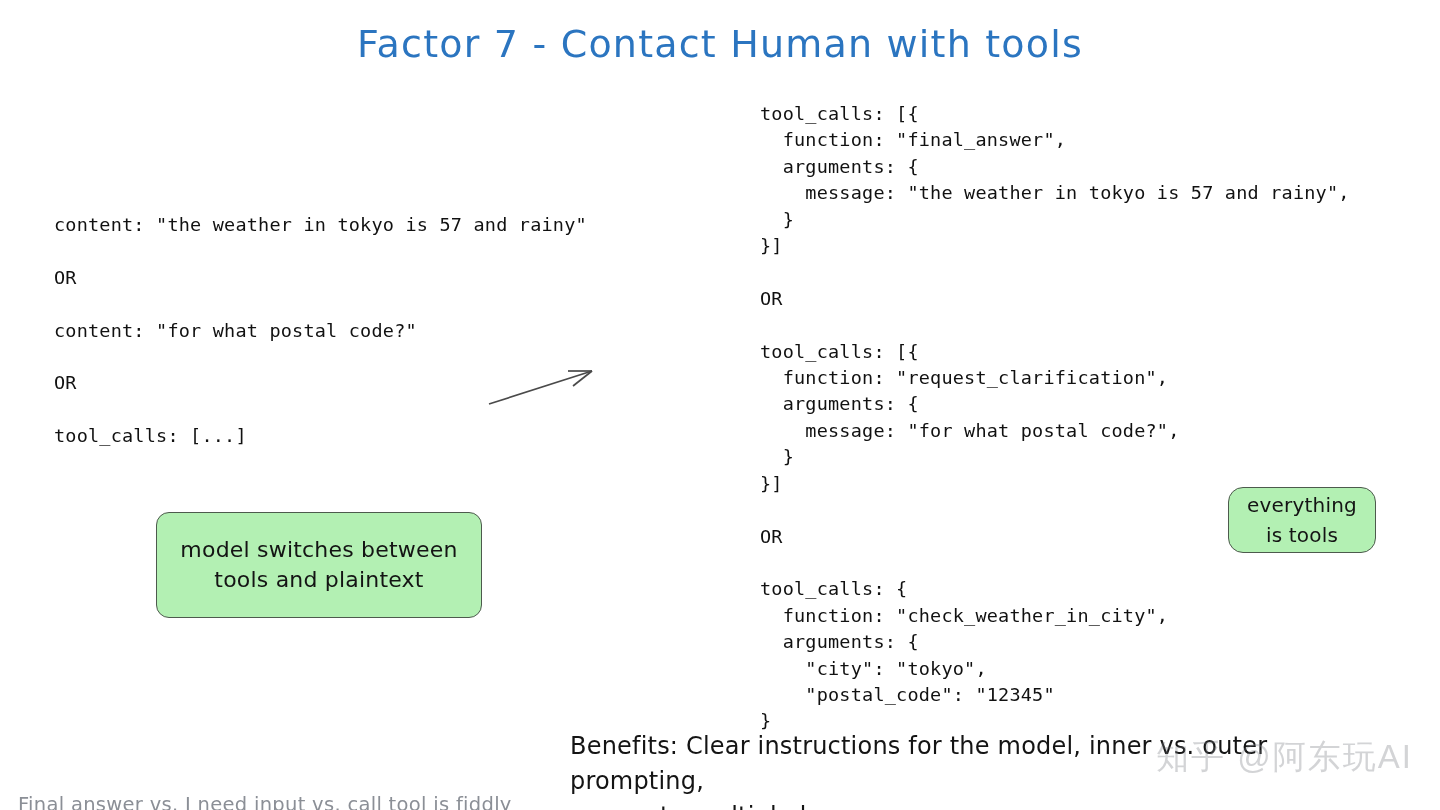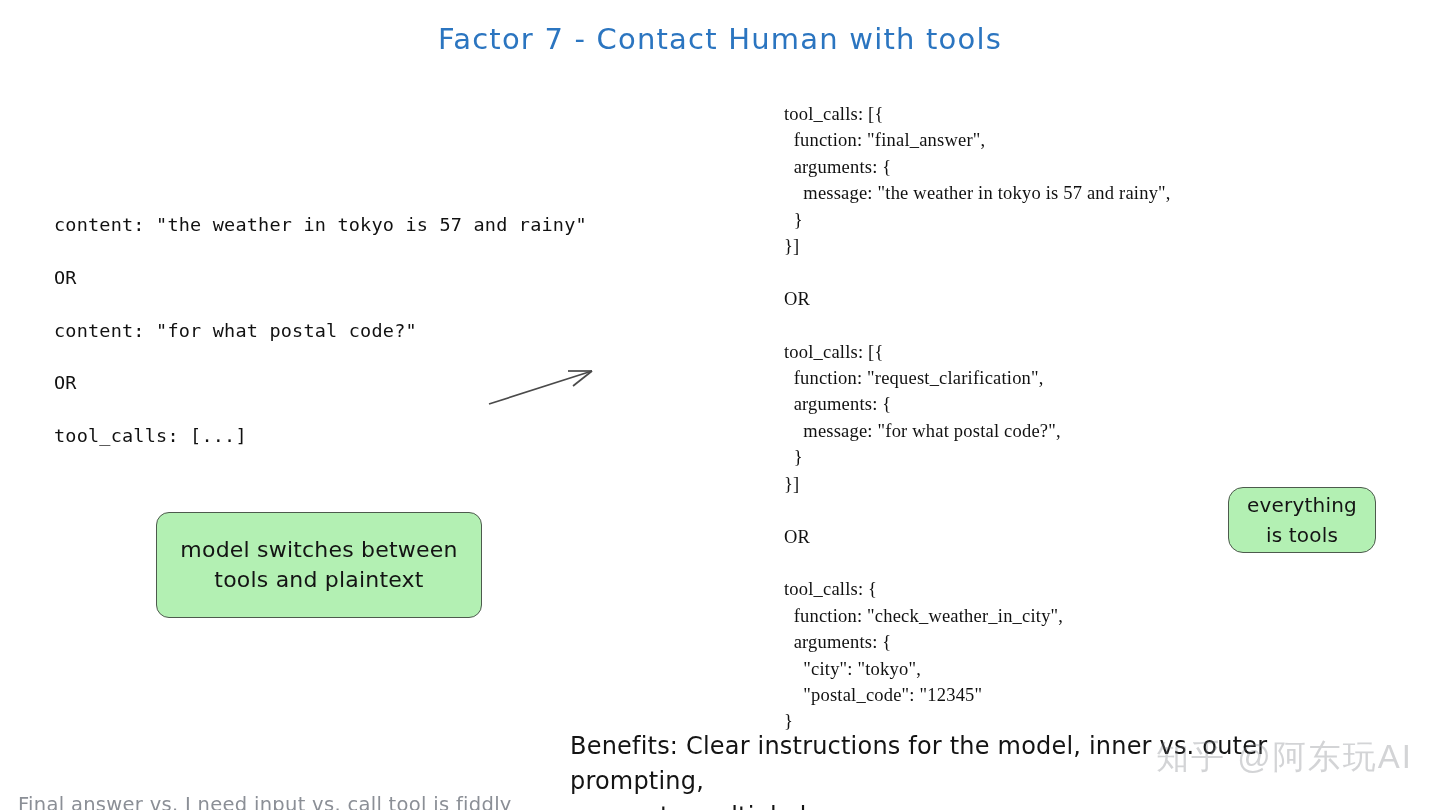--- a/index.html
+++ b/index.html
@@ -16,21 +16,21 @@
   }
 
   
   #slide-title {
     position: absolute;
     top: 22px;
     left: 0;
     width: 1440px;
     text-align: center;
     font-family: "DejaVu Sans", sans-serif;
-    font-size: 29px;
+    font-size: 38px;
     font-weight: 500;
     letter-spacing: 1.2px;
     color: #2b75c0;
     white-space: pre;
   }
 
   
   .code-col {
     position: absolute;
     font-family: "DejaVu Sans Mono", monospace;
@@ -38,23 +38,22 @@
     line-height: 26.4px;
     color: #111111;
     white-space: pre;
     letter-spacing: 0.2px;
   }
   #left-code {
     left: 54px;
     top: 212px;
   }
   #right-code {
-    left: 784px;
+    left: 760px;
     top: 101px;
-    font-family: Liberation Serif, serif;
   }
 
   
   .callout {
     position: absolute;
     background: #b3f0b3;
     border: 1.6px solid #4d5a4d;
     border-radius: 13px;
     font-family: "DejaVu Sans", sans-serif;
     font-size: 21.5px;

